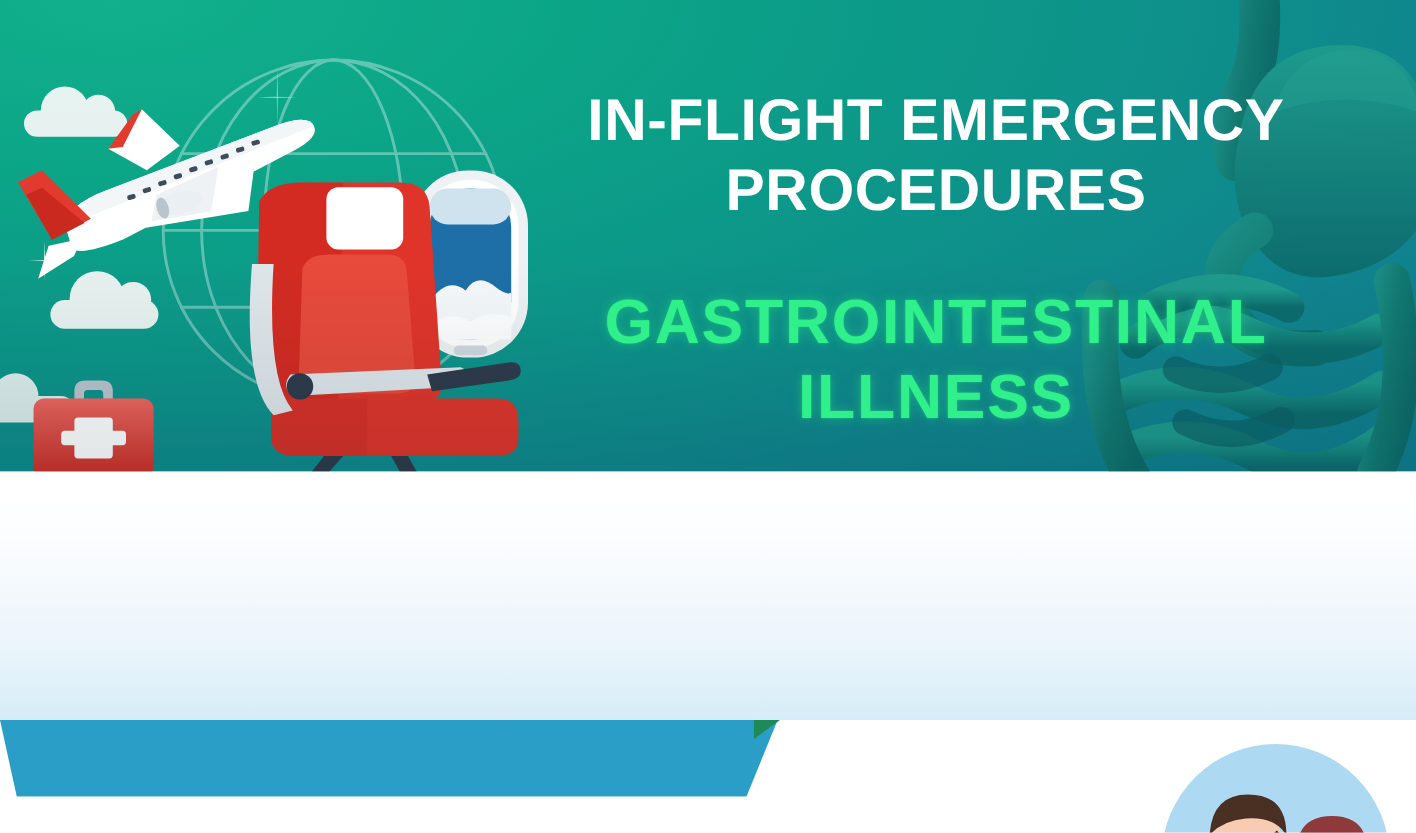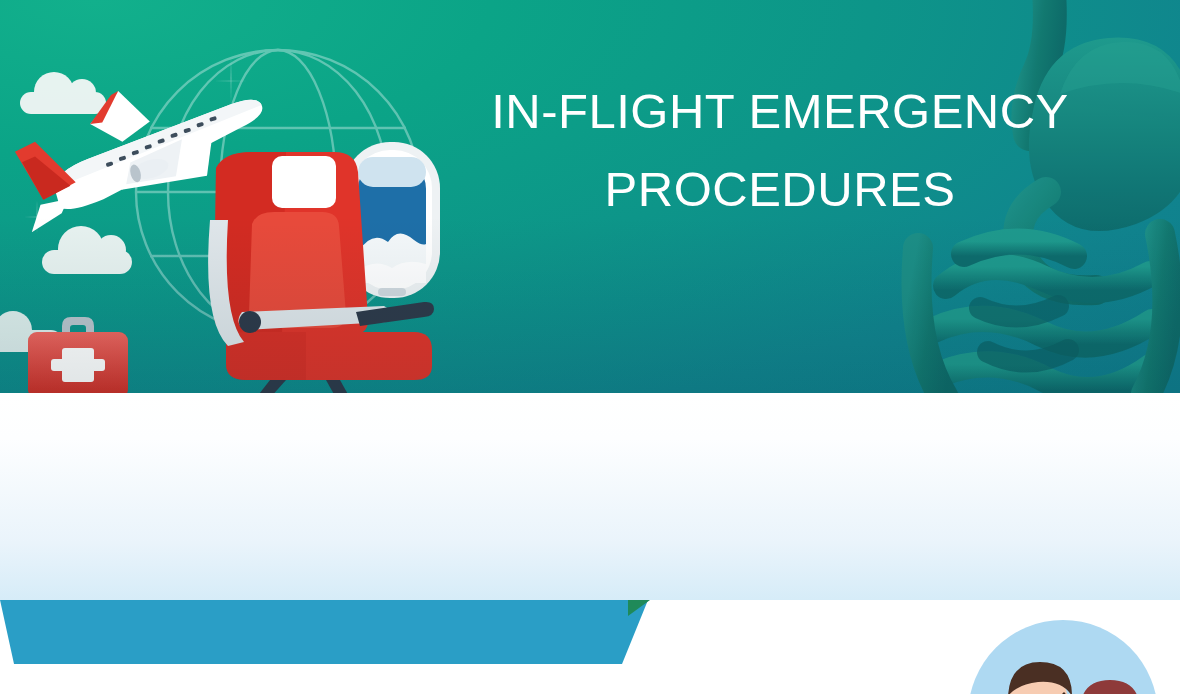--- a/index.html
+++ b/index.html
@@ -64,22 +64,22 @@
 
   
   .gi{position:absolute;right:-10px;top:-14px;width:330px;height:420px;opacity:.95;}
 
   
   .h-title{
     position:absolute;left:430px;top:72px;width:700px;
     text-align:center;
     color:#ffffff;
     font-family:"Liberation Sans", sans-serif;
-    font-weight:normal;
-    font-size:49px;line-height:78px;
+    font-weight:bold;
+    font-size:49px;line-height:58px;
     letter-spacing:.5px;
   }
   .h-sub{
     position:absolute;left:430px;top:238px;width:700px;
     text-align:center;
     color:#2ff08a;
     font-family:"Liberation Sans", sans-serif;
     font-weight:bold;
     font-size:52px;line-height:62px;
     letter-spacing:1.5px;
@@ -256,20 +256,21 @@
         <path d="M128 366 q40 20 80 -2"></path>
       </g>
 
       <path d="M58 262 q-8 94 26 150" fill="none" stroke="url(#gigr)" stroke-width="30" stroke-linecap="round"></path>
       <path d="M300 248 q20 96 -14 160" fill="none" stroke="url(#gigr)" stroke-width="30" stroke-linecap="round"></path>
     </svg>
 
     <div class="hero-vign"></div>
 
     <div class="h-title">IN-FLIGHT EMERGENCY PROCEDURES</div>
+    <div class="h-sub">GASTROINTESTINAL ILLNESS</div>
   </div>
 
   <div class="stat">
 
     
 
     
 
     
 

